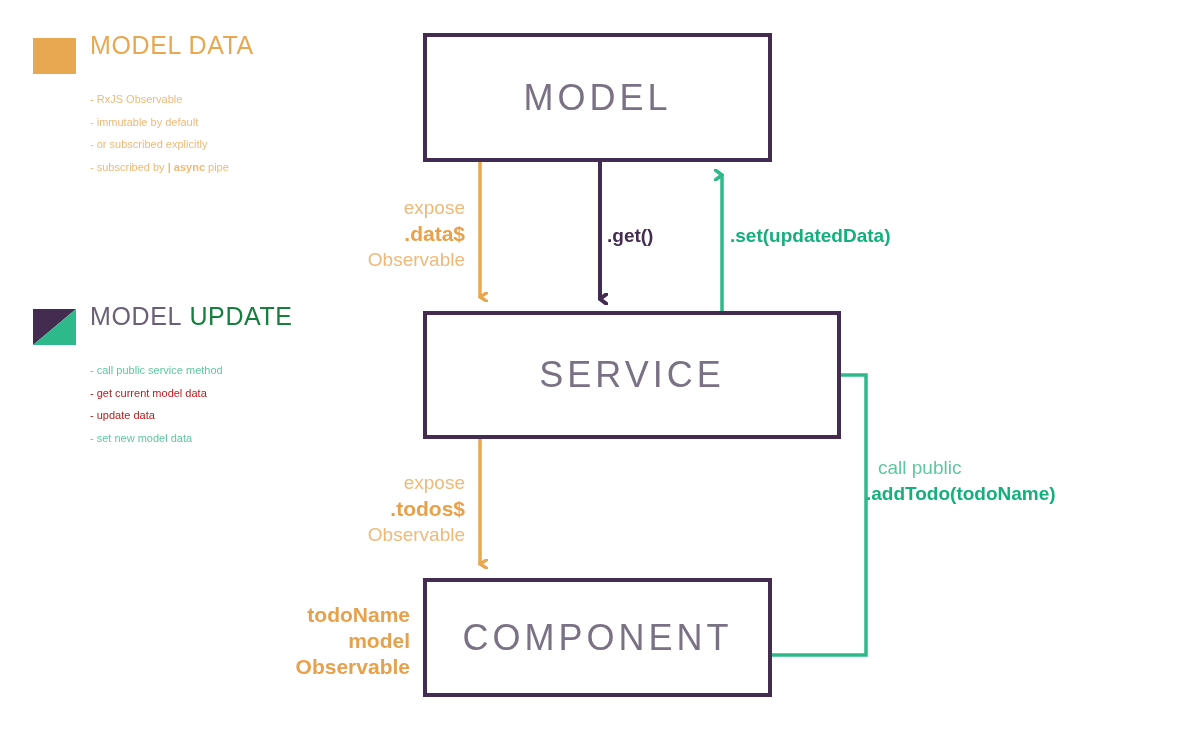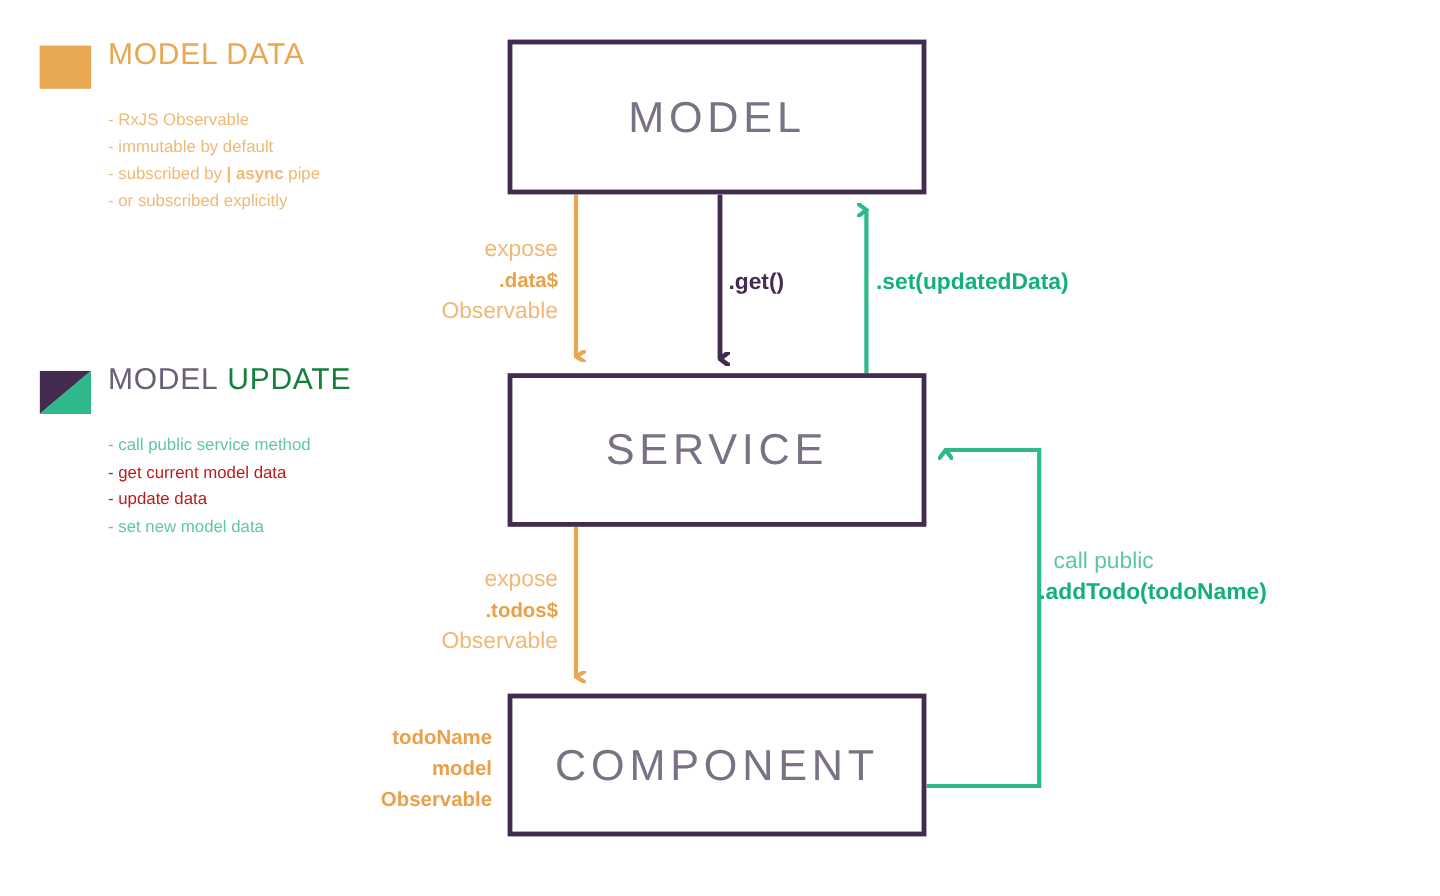--- a/index.html
+++ b/index.html
@@ -48,21 +48,21 @@
     line-height: 1.1;
   }
   .legend-title .t-orange { color: #e8a851; }
   .legend-title .t-purple { color: #6b5f75; }
   .legend-title .t-green  { color: #15803d; }
 
   .legend-list {
     position: absolute;
     left: 57px;
     top: 52px;
-    font-size: 14px;
+    font-size: 11px;
     line-height: 22.5px;
     white-space: nowrap;
   }
   .legend-list .li { display: block; }
   .li-orange { color: #efb978; }
   .li-green  { color: #61c8a1; }
   .li-purple { color: #b91c1c; }
   .li b { font-weight: 700; }
 
   
@@ -76,40 +76,40 @@
     justify-content: center;
   }
   .node-label {
     font-size: 36px;
     font-weight: 300;
     letter-spacing: 4px;
     color: #7a7184;
     white-space: nowrap;
   }
   #box-model     { left: 423px; top: 33px;  width: 349px; height: 129px; }
-  #box-service   { left: 423px; top: 311px; width: 349px; height: 128px; }
+  #box-service   { left: 423px; top: 311px; width: 418px; height: 128px; }
   #box-component { left: 423px; top: 578px; width: 349px; height: 119px; }
 
   
   #arrow-layer {
     position: absolute;
     left: 0; top: 0;
     width: 1200px; height: 747px;
     pointer-events: none;
   }
 
   
   .edge-label {
     position: absolute;
     white-space: nowrap;
     line-height: 26px;
   }
   .edge-label .ln { display: block; }
   .ln.light-orange { color: #efb978; font-weight: 400; font-size: 19px; }
-  .ln.bold-orange  { color: #e8a04a; font-weight: 700; font-size: 17px; }
+  .ln.bold-orange  { color: #e8a04a; font-weight: 700; font-size: 21px; }
   .ln.light-green  { color: #5fc79f; font-weight: 400; font-size: 19px; padding-left: 12px; }
   .ln.bold-green   { color: #13b07c; font-weight: 700; font-size: 19px; }
   .ln.bold-purple  { color: #432c4f; font-weight: 700; font-size: 19px; }
 
   #label-expose-data   { left: 205px; top: 195px; width: 260px; text-align: right; }
   #label-get           { left: 607px; top: 223px; }
   #label-set           { left: 730px; top: 223px; }
   #label-expose-todos  { left: 205px; top: 470px; width: 260px; text-align: right; }
   #label-subscribe     { left: 190px; top: 602px; width: 220px; text-align: right; }
   #label-call-public   { left: 866px; top: 455px; }
@@ -120,22 +120,22 @@
 <div id="diagram-root">
 
   <div class="legend-block" id="legend-model-data">
     <div class="legend-swatch solid"></div>
     <div class="legend-title">
       <span class="t-orange">MODEL DATA</span>
     </div>
     <div class="legend-list">
       <span class="li li-orange"><span>- </span><span>RxJS Observable</span></span>
       <span class="li li-orange"><span>- </span><span>immutable by default</span></span>
+      <span class="li li-orange"><span>- </span><span>or subscribed explicitly</span></span>
       <span class="li li-orange"><span>- </span><span>subscribed by </span><b>| async</b><span> pipe</span></span>
-      <span class="li li-orange"><span>- </span><span>or subscribed explicitly</span></span>
     </div>
   </div>
 
   <div class="legend-block" id="legend-model-update">
     <div class="legend-swatch">
       <svg width="43" height="36" viewBox="0 0 43 36">
         <polygon points="0,0 43,0 0,36" fill="#432c4f"></polygon>
         <polygon points="43,0 43,36 0,36" fill="#2eb98a"></polygon>
       </svg>
     </div>

